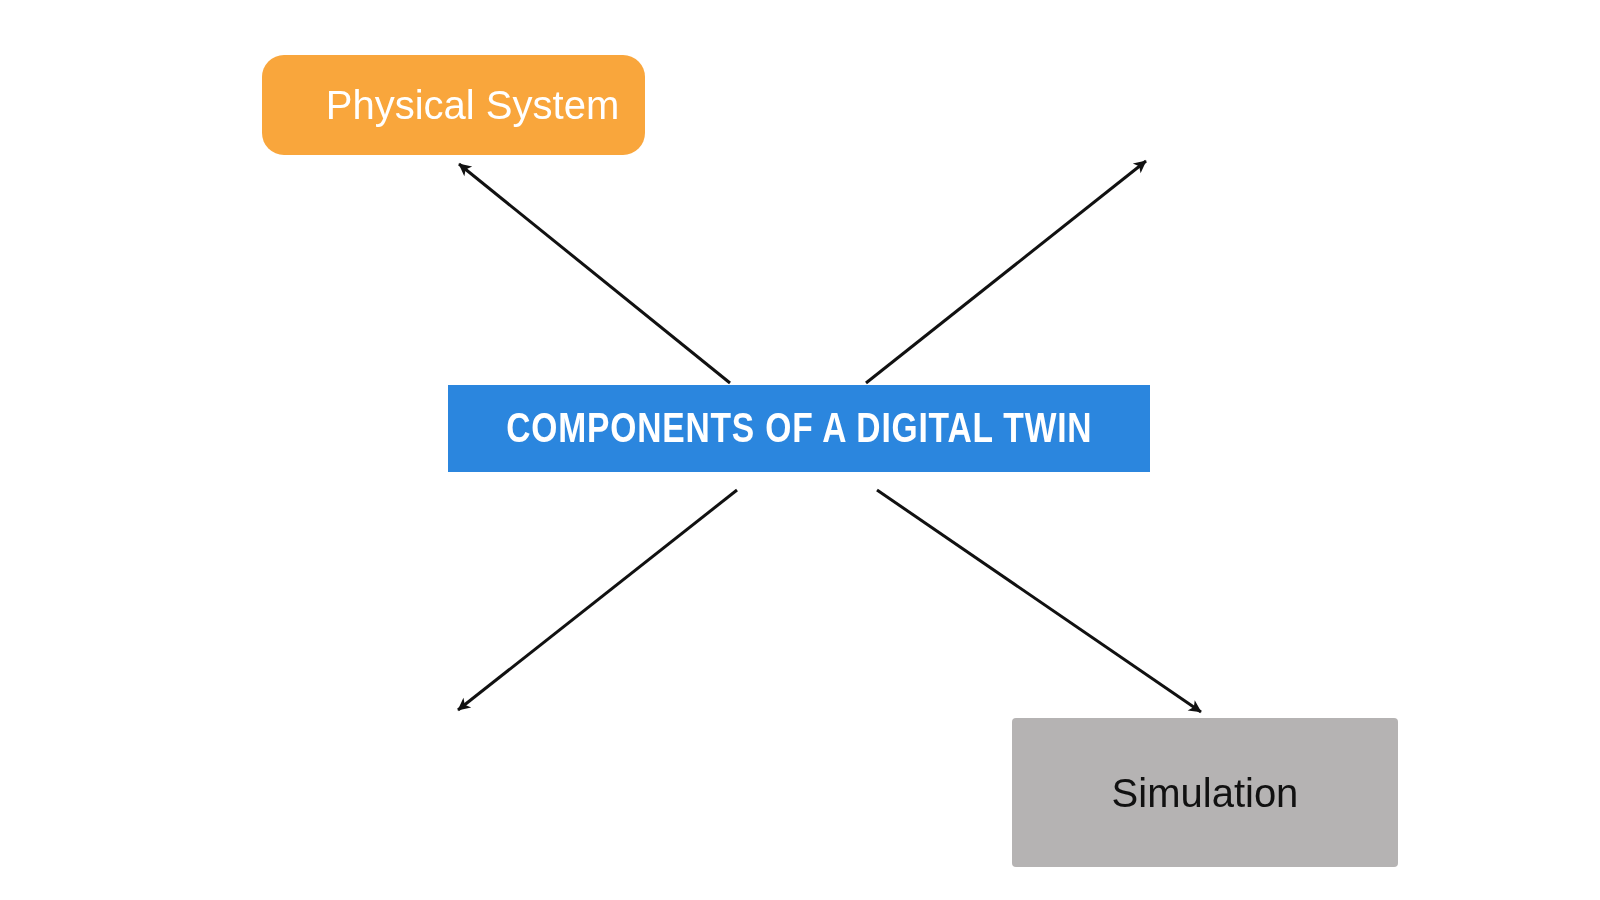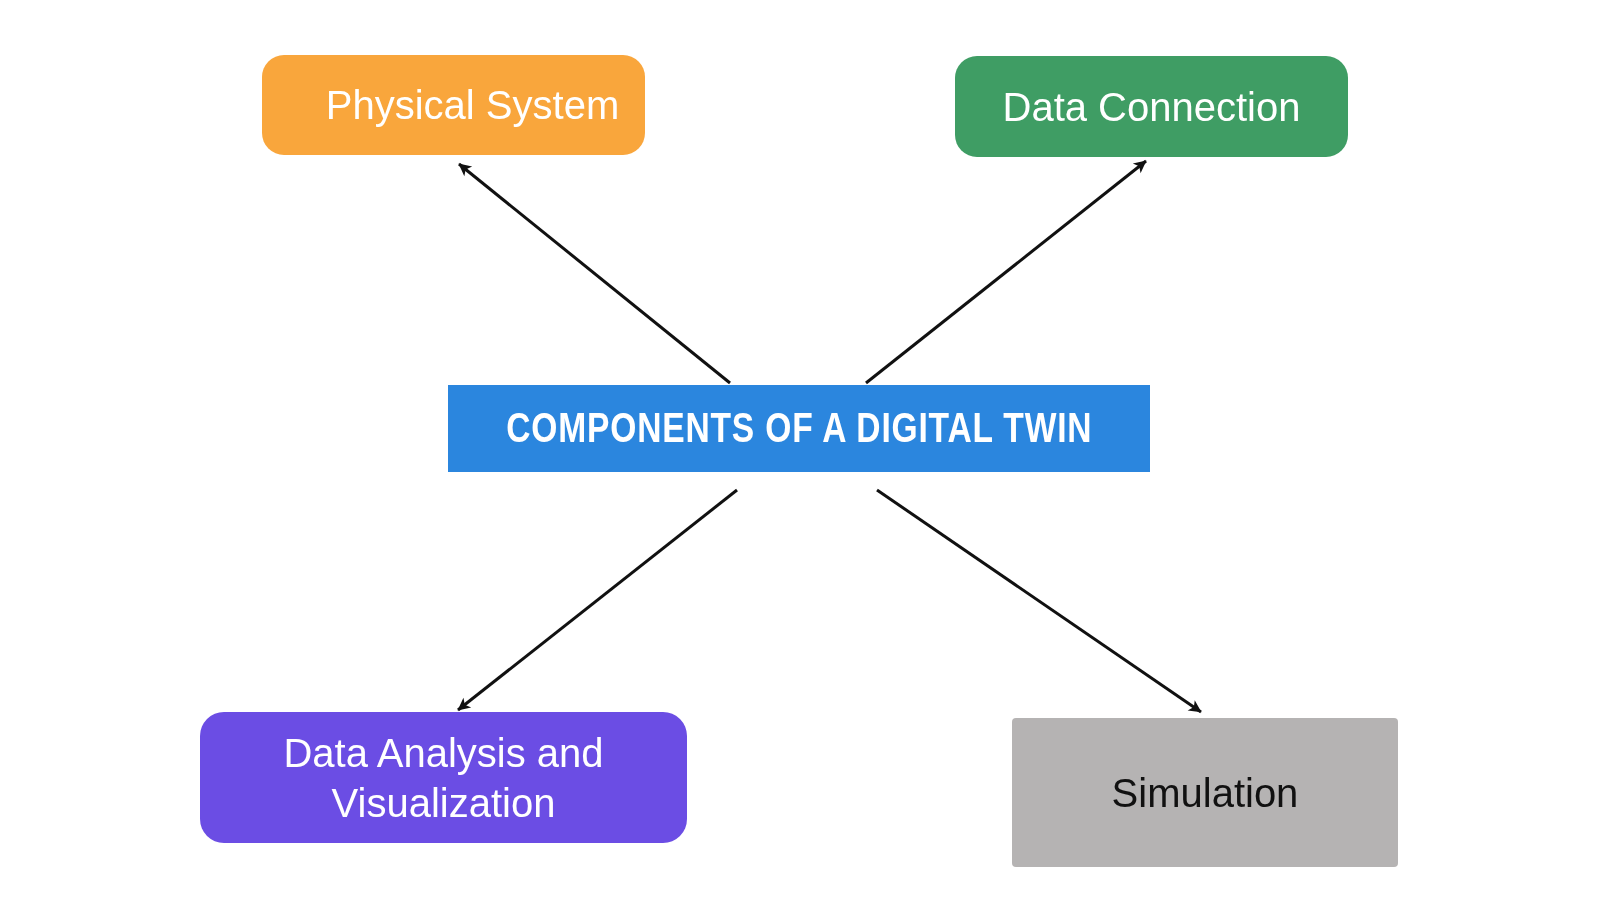--- a/index.html
+++ b/index.html
@@ -65,29 +65,23 @@
     <line x1="730" y1="383" x2="459" y2="164" stroke-width="3" marker-end="url(#arrowhead)" stroke="#111111"></line>
     <line x1="866" y1="383" x2="1146" y2="161" stroke-width="3" marker-end="url(#arrowhead)" stroke="#111111"></line>
     <line x1="737" y1="490" x2="458" y2="710" stroke-width="3" marker-end="url(#arrowhead)" stroke="#111111"></line>
     <line x1="877" y1="490" x2="1201" y2="712" stroke-width="3" marker-end="url(#arrowhead)" stroke="#111111"></line>
   </svg>
 
   <div class="node" id="node-physical-system" style="background-color: rgb(249, 166, 60); color: rgb(255, 255, 255);">
     <span class="node-label">Physical System</span>
   </div>
 
-  <div class="node" id="node-data-connection" style="background-color: rgb(63, 157, 100); color: rgb(255, 255, 255);">
-    <span class="node-label">Data Connection</span>
-  </div>
 
   <div class="node" id="node-center" style="background-color: rgb(43, 134, 222); color: rgb(255, 255, 255);">
     <span class="node-label">COMPONENTS OF A DIGITAL TWIN</span>
   </div>
 
-  <div class="node" id="node-data-analysis" style="background-color: rgb(107, 77, 228); color: rgb(255, 255, 255);">
-    <span class="node-label">Data Analysis and Visualization</span>
-  </div>
 
   <div class="node" id="node-simulation" style="background-color: rgb(181, 179, 179); color: rgb(17, 17, 17);">
     <span class="node-label">Simulation</span>
   </div>
 
 </div>
 
 </body></html>

